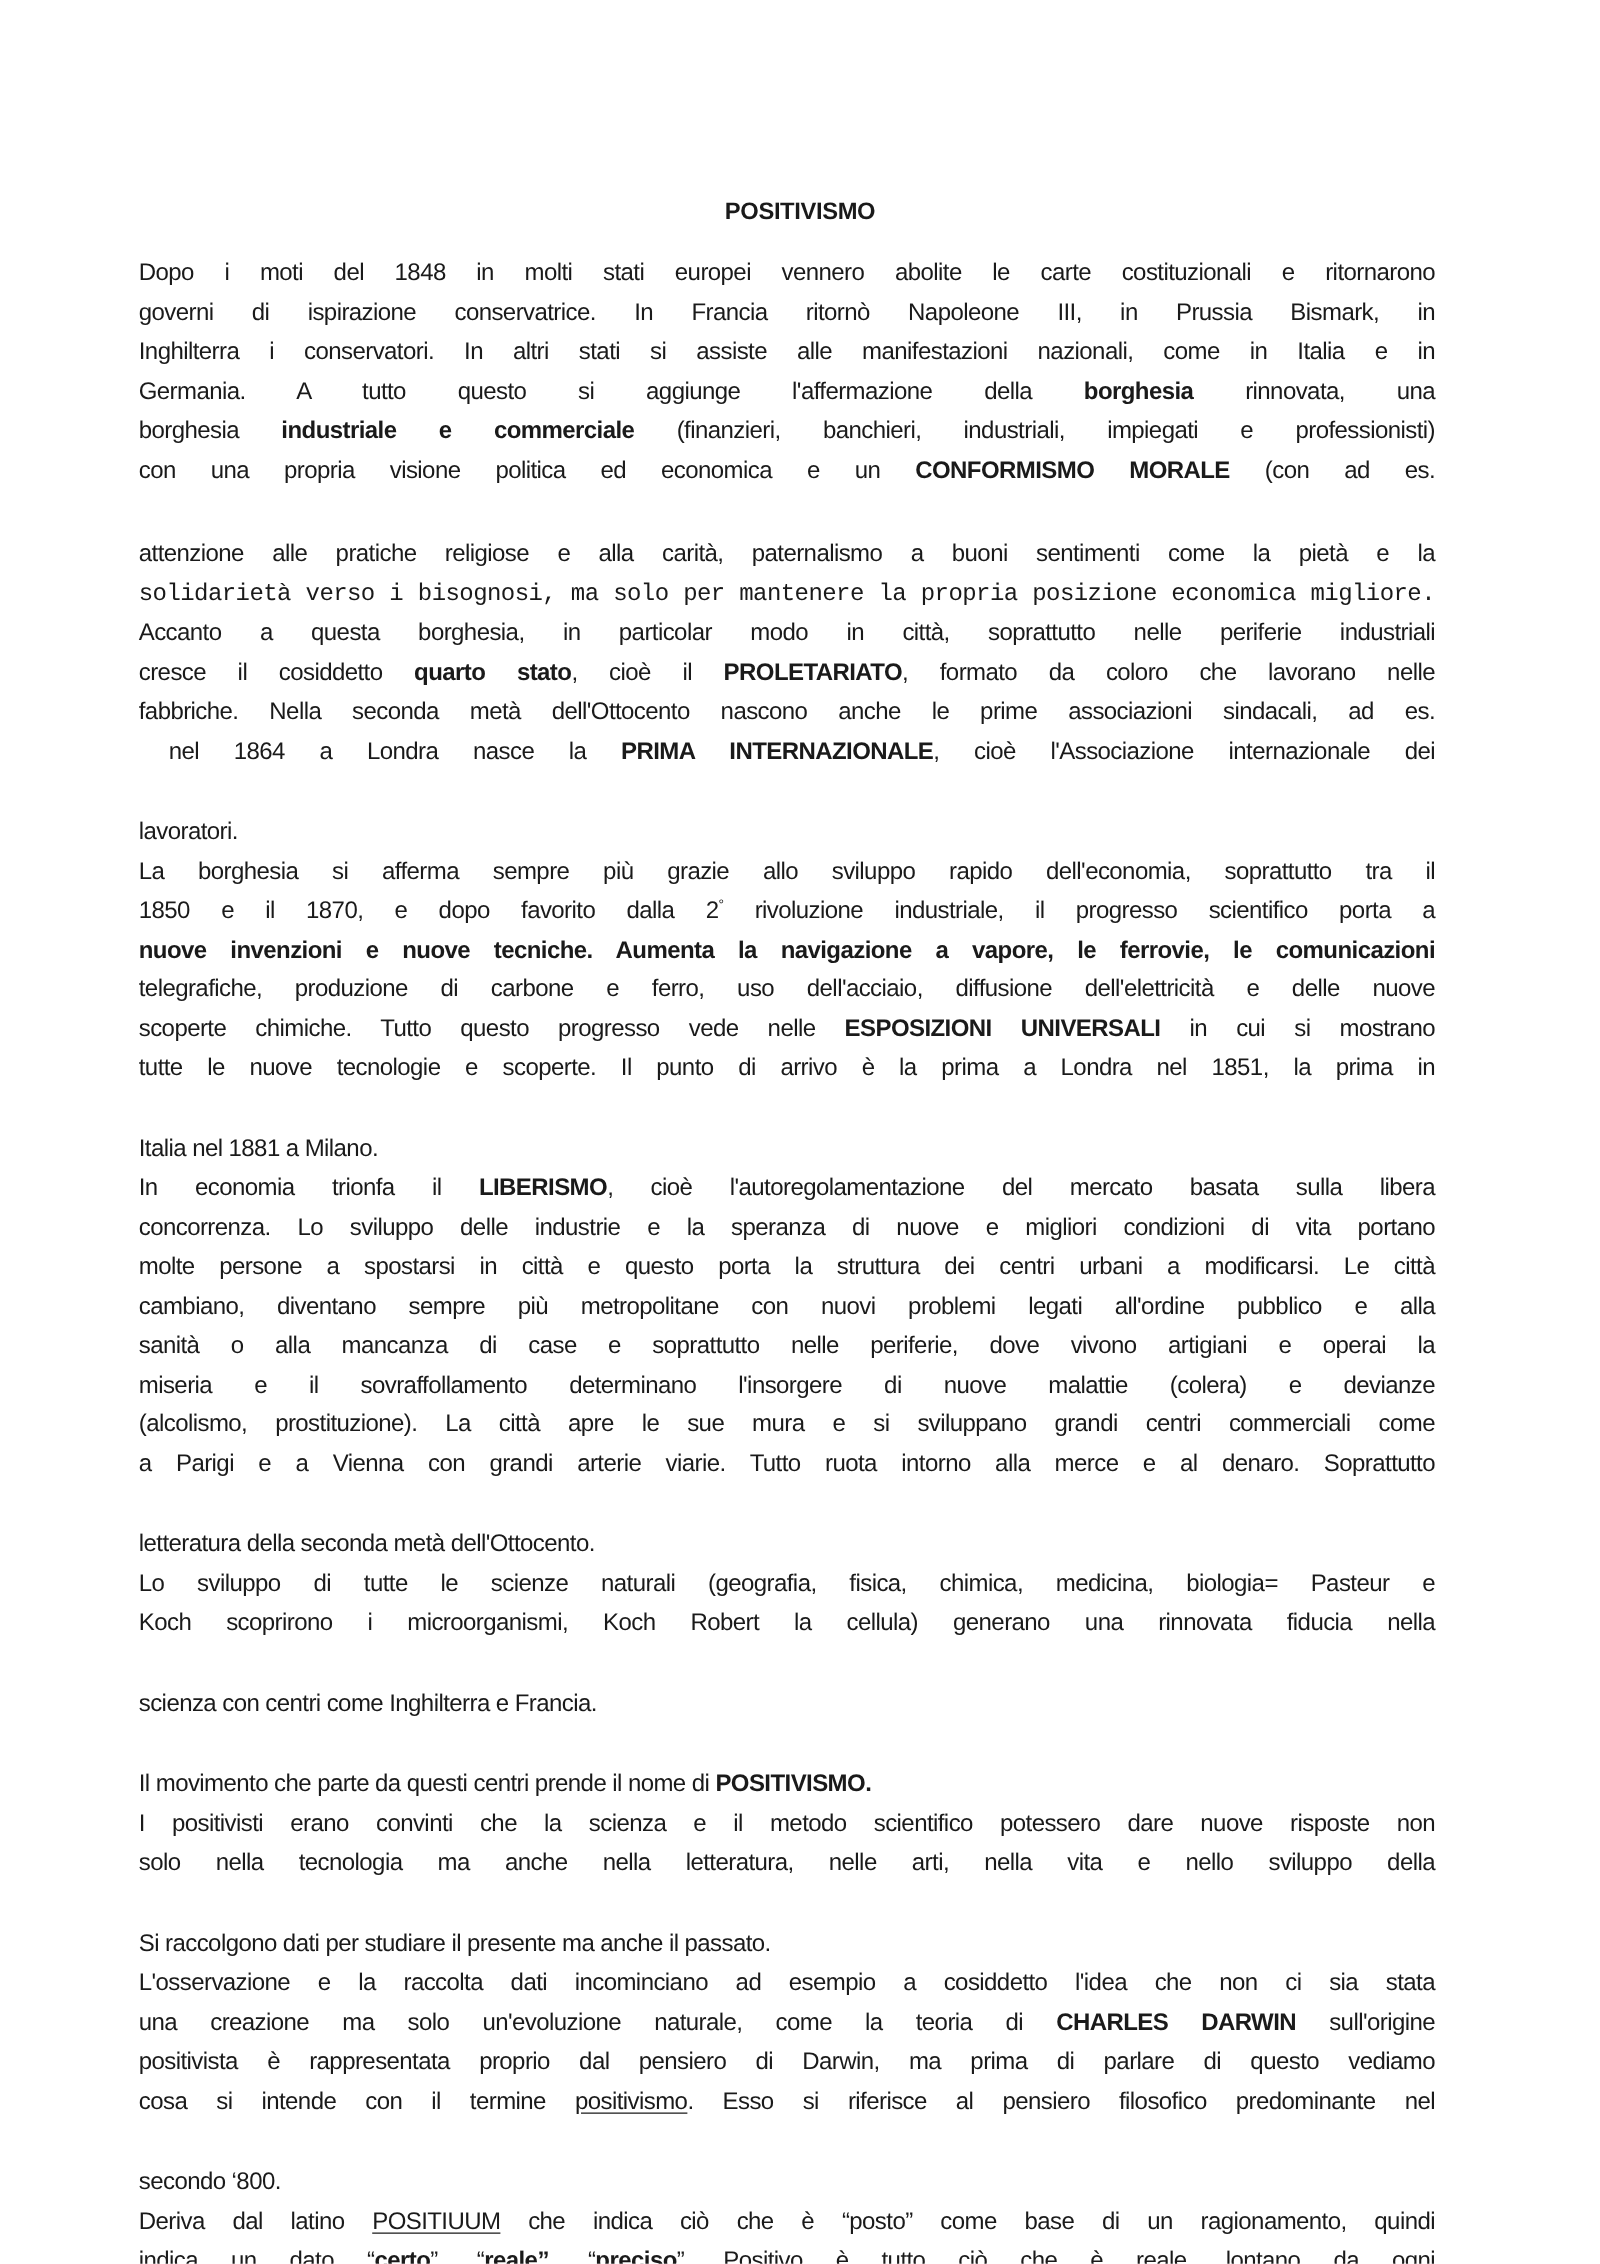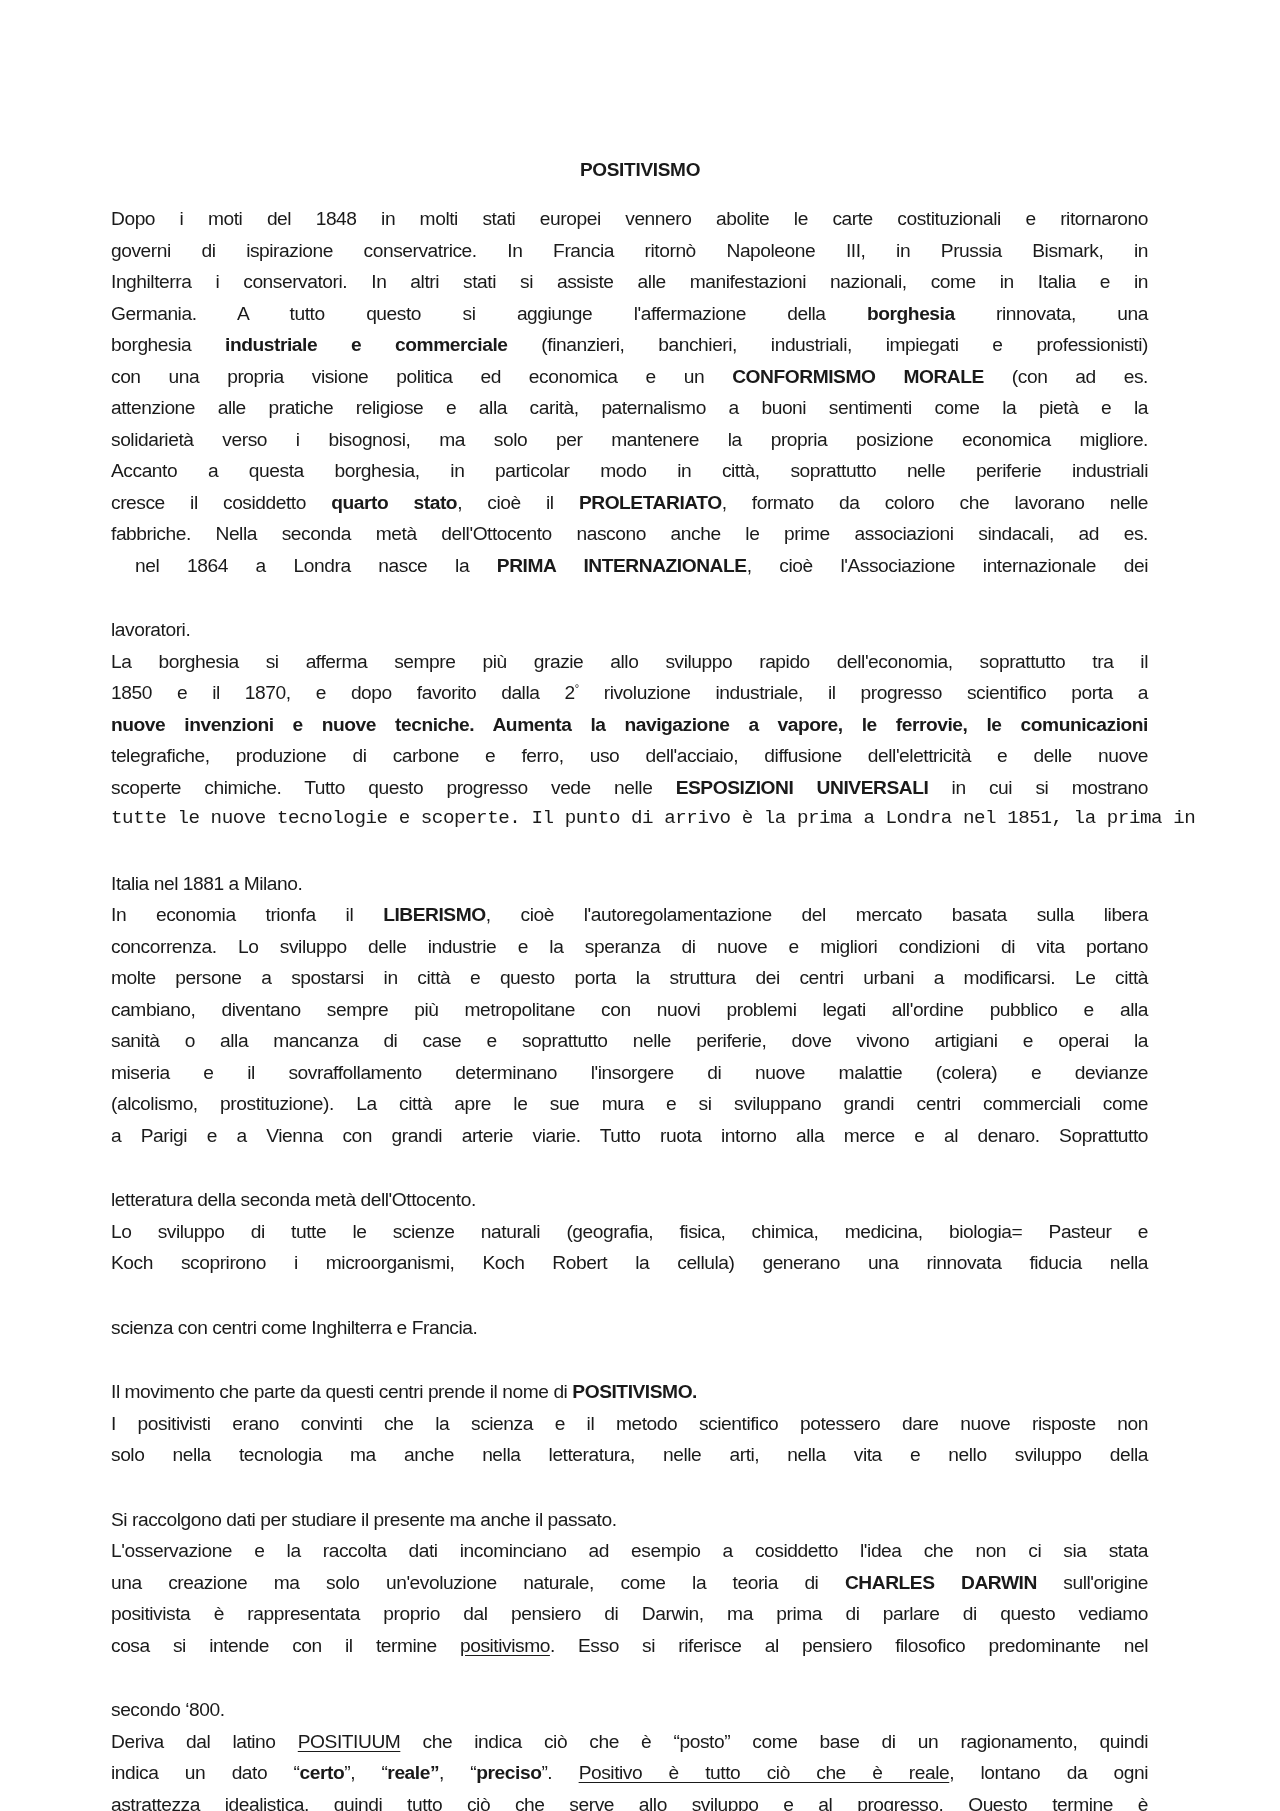--- a/index.html
+++ b/index.html
@@ -35,33 +35,33 @@
 
 <div class="page">
   <div class="title">POSITIVISMO</div>
   <div class="body" id="doc-body">
       <div class="line" style="white-space: nowrap; display: block;"><span>Dopo i moti del 1848 in molti stati europei vennero abolite le carte costituzionali e ritornarono</span></div>
       <div class="line" style="white-space: nowrap; display: block;"><span>governi di ispirazione conservatrice. In Francia ritornò Napoleone III, in Prussia Bismark, in</span></div>
       <div class="line" style="white-space: nowrap; display: block;"><span>Inghilterra i conservatori. In altri stati si assiste alle manifestazioni nazionali, come in Italia e in</span></div>
       <div class="line" style="white-space: nowrap; display: block; word-spacing: 0.002px;"><span>Germania. A tutto questo si aggiunge l'affermazione della </span><b>borghesia</b><span> rinnovata, una</span></div>
       <div class="line" style="white-space: nowrap; display: block;"><span>borghesia </span><b>industriale e commerciale</b><span> (finanzieri, banchieri, industriali, impiegati e professionisti)</span></div>
       <div class="line" style="white-space: nowrap; display: block;"><span>con una propria visione politica ed economica e un </span><b>CONFORMISMO MORALE</b><span> (con ad es.</span></div>
-      <div class="line" style="white-space: nowrap; display: block;"><span>attenzione alle pratiche religiose e alla carità, paternalismo a buoni sentimenti come la pietà e la</span></div>
-      <div class="line" style="white-space: nowrap; display: block;"><span>solidarietà verso i bisognosi, ma solo per mantenere la propria posizione economica migliore.</span></div>
+      <div class="line" style="white-space: nowrap; display: block; margin-top: 36px;"><span>attenzione alle pratiche religiose e alla carità, paternalismo a buoni sentimenti come la pietà e la</span></div>
+      <div class="line" style="white-space: nowrap; display: block; font-family: Liberation Mono, monospace;"><span>solidarietà verso i bisognosi, ma solo per mantenere la propria posizione economica migliore.</span></div>
       <div class="line" style="white-space: nowrap; display: block;"><span>Accanto a questa borghesia, in particolar modo in città, soprattutto nelle periferie industriali</span></div>
       <div class="line" style="white-space: nowrap; display: block;"><span>cresce il cosiddetto </span><b>quarto stato</b><span>, cioè il </span><b>PROLETARIATO</b><span>, formato da coloro che lavorano nelle</span></div>
       <div class="line" style="white-space: nowrap; display: block;"><span>fabbriche. Nella seconda metà dell'Ottocento nascono anche le prime associazioni sindacali, ad es.</span></div>
       <div class="line" style="white-space: nowrap; display: block; word-spacing: 0.001px; margin-left: 24px;"><span>nel 1864 a Londra nasce la </span><b>PRIMA INTERNAZIONALE</b><span>, cioè l'Associazione internazionale dei</span></div>
       <div class="line last" style="white-space: nowrap; display: block;"><span>lavoratori.</span></div>
       <div class="line" style="white-space: nowrap; display: block;"><span>La borghesia si afferma sempre più grazie allo sviluppo rapido dell'economia, soprattutto tra il</span></div>
       <div class="line" style="white-space: nowrap; display: block; letter-spacing: -0.45px;"><span>1850 e il 1870, e dopo favorito dalla 2</span><sup>°</sup><span> rivoluzione industriale, il progresso scientifico porta a</span></div>
       <div class="line" style="white-space: nowrap; display: block; font-weight: bold;"><span>nuove invenzioni e nuove tecniche. Aumenta la navigazione a vapore, le ferrovie, le comunicazioni</span></div>
       <div class="line" style="white-space: nowrap; display: block;"><span>telegrafiche, produzione di carbone e ferro, uso dell'acciaio, diffusione dell'elettricità e delle nuove</span></div>
       <div class="line" style="white-space: nowrap; display: block; letter-spacing: -0.45px;"><span>scoperte chimiche. Tutto questo progresso vede nelle </span><b>ESPOSIZIONI UNIVERSALI</b><span> in cui si mostrano</span></div>
-      <div class="line" style="white-space: nowrap; display: block; font-family: Liberation Mono, monospace;"><span>tutte le nuove tecnologie e scoperte. Il punto di arrivo è la prima a Londra nel 1851, la prima in</span></div>
+      <div class="line" style="white-space: nowrap; display: block;"><span>tutte le nuove tecnologie e scoperte. Il punto di arrivo è la prima a Londra nel 1851, la prima in</span></div>
       <div class="line last" style="white-space: nowrap; display: block;"><span>Italia nel 1881 a Milano.</span></div>
       <div class="line" style="white-space: nowrap; display: block; letter-spacing: -0.45px;"><span>In economia trionfa il </span><b>LIBERISMO</b><span>, cioè l'autoregolamentazione del mercato basata sulla libera</span></div>
       <div class="line" style="white-space: nowrap; display: block;"><span>concorrenza. Lo sviluppo delle industrie e la speranza di nuove e migliori condizioni di vita portano</span></div>
       <div class="line" style="white-space: nowrap; display: block;"><span>molte persone a spostarsi in città e questo porta la struttura dei centri urbani a modificarsi. Le città</span></div>
       <div class="line" style="white-space: nowrap; display: block;"><span>cambiano, diventano sempre più metropolitane con nuovi problemi legati all'ordine pubblico e alla</span></div>
       <div class="line" style="white-space: nowrap; display: block;"><span>sanità o alla mancanza di case e soprattutto nelle periferie, dove vivono artigiani e operai la</span></div>
       <div class="line" style="white-space: nowrap; display: block;"><span>miseria e il sovraffollamento determinano l'insorgere di nuove malattie (colera) e devianze</span></div>
       <div class="line" style="white-space: nowrap; display: block;"><span>(alcolismo, prostituzione). La città apre le sue mura e si sviluppano grandi centri commerciali come</span></div>
       <div class="line" style="white-space: nowrap; display: block;"><span>a Parigi e a Vienna con grandi arterie viarie. Tutto ruota intorno alla merce e al denaro. Soprattutto</span></div>
       <div class="line last" style="white-space: nowrap; display: block;"><span>letteratura della seconda metà dell'Ottocento.</span></div>

